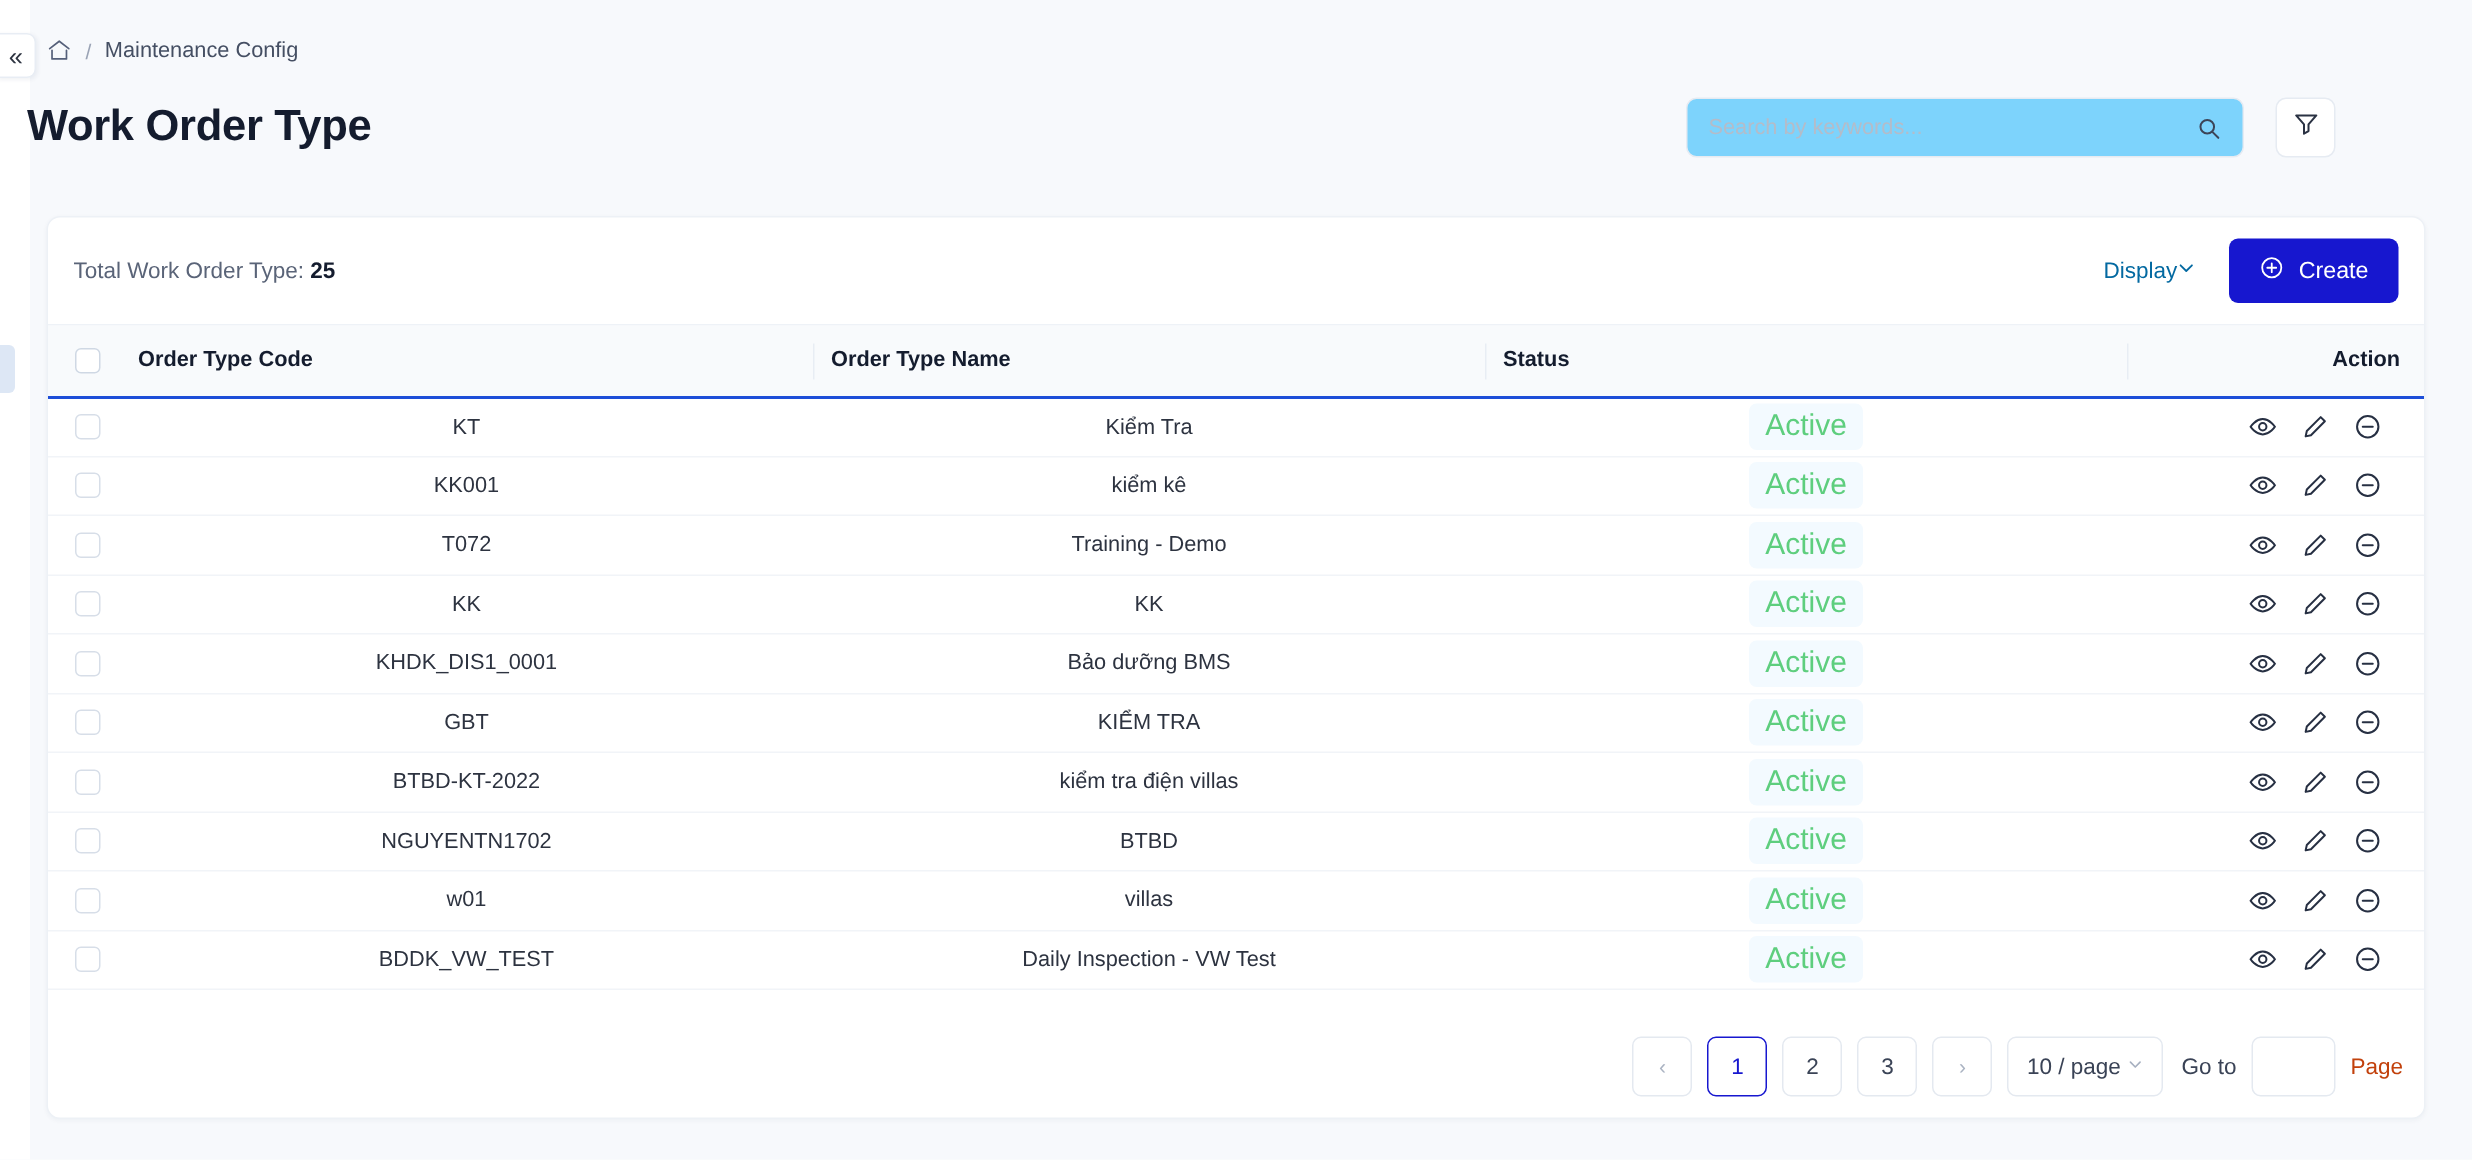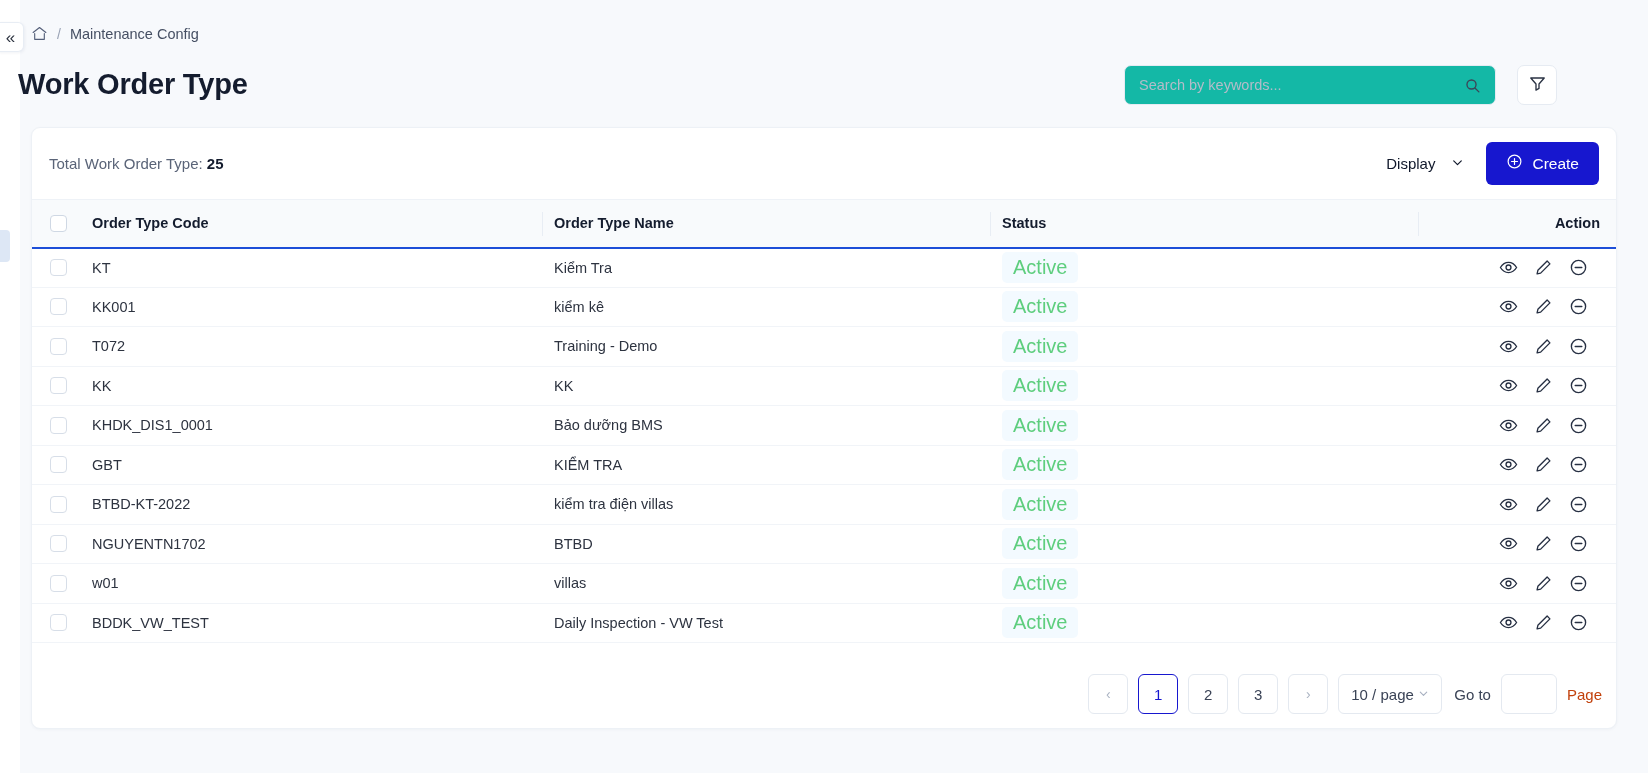--- a/index.html
+++ b/index.html
@@ -48,21 +48,21 @@
   .page-title {
     position: absolute; left: 18px; top: 68px;
     font-size: 29px; font-weight: 700; letter-spacing: -0.2px;
     color: #141c2e;
   }
 
   
   .search-wrap {
     position: absolute; left: 1124px; top: 65px;
     width: 372px; height: 40px;
-    background: #14b8a6;
+    background: #7dd3fc;
     border: 1px solid #e6ebf2;
     border-radius: 7px;
     display: flex; align-items: center;
     padding: 0 14px;
   }
   .search-input {
     flex: 1; border: none; outline: none;
     font-family: "Liberation Sans", sans-serif;
     font-size: 14.5px; color: #2d3340; background: transparent;
   }
@@ -74,40 +74,40 @@
     width: 40px; height: 40px;
     background: #ffffff;
     border: 1px solid #e6ebf2;
     border-radius: 7px;
     display: flex; align-items: center; justify-content: center;
     cursor: pointer;
   }
 
   
   .card {
-    position: absolute; left: 31px; top: 127px;
+    position: absolute; left: 31px; top: 144px;
     width: 1586px; height: 602px;
     background: #ffffff;
     border: 1px solid #edf1f6;
     border-radius: 9px;
     box-shadow: 0 1px 3px rgba(25,45,85,.04);
     overflow: hidden;
   }
 
   .toolbar {
     height: 71px;
     display: flex; align-items: center;
     padding: 0 17px 0 17px;
   }
   .total-label { font-size: 15px; color: #5a6478; }
   .total-label b { color: #141c2e; font-weight: 700; }
   .toolbar-right { margin-left: auto; display: flex; align-items: center; gap: 22px; }
   .display-btn {
-    display: flex; align-items: flex-start; gap: 16px;
-    color: #0f172a; font-size: 15px; cursor: pointer;
+    display: flex; align-items: flex-start; gap: 0;
+    color: #0369a1; font-size: 15px; cursor: pointer;
   }
   .create-btn {
     display: flex; align-items: center; gap: 9px;
     background: #1717cf; color: #ffffff;
     font-size: 15.5px;
     height: 43px; padding: 4px 20px;
     border: none; border-radius: 6px;
     font-family: "Liberation Sans", sans-serif;
     cursor: pointer;
   }
@@ -119,21 +119,21 @@
     font-size: 14.5px; font-weight: 700; color: #141c2e;
     text-align: left; padding: 0 12px;
     border-top: 1px solid #eef2f7;
     border-bottom: 2px solid #1d4ed8;
     position: relative;
   }
   thead th.divide::before {
     content: ""; position: absolute; left: 0; top: 12px;
     width: 1px; height: 24px; background: #e8edf4;
   }
-  tbody tr { height: 39.5px; }
+  tbody tr { height: 39.5px; text-align: center; }
   tbody td {
     font-size: 14.5px; color: #2d3340;
     padding: 0 12px;
     border-bottom: 1px solid #f1f4f8;
     white-space: nowrap; overflow: hidden; text-overflow: ellipsis;
   }
   .col-check { width: 48px; padding-left: 18px !important; }
   .col-code  { width: 462px; }
   .col-name  { width: 448px; }
   .col-status{ width: 428px; }

